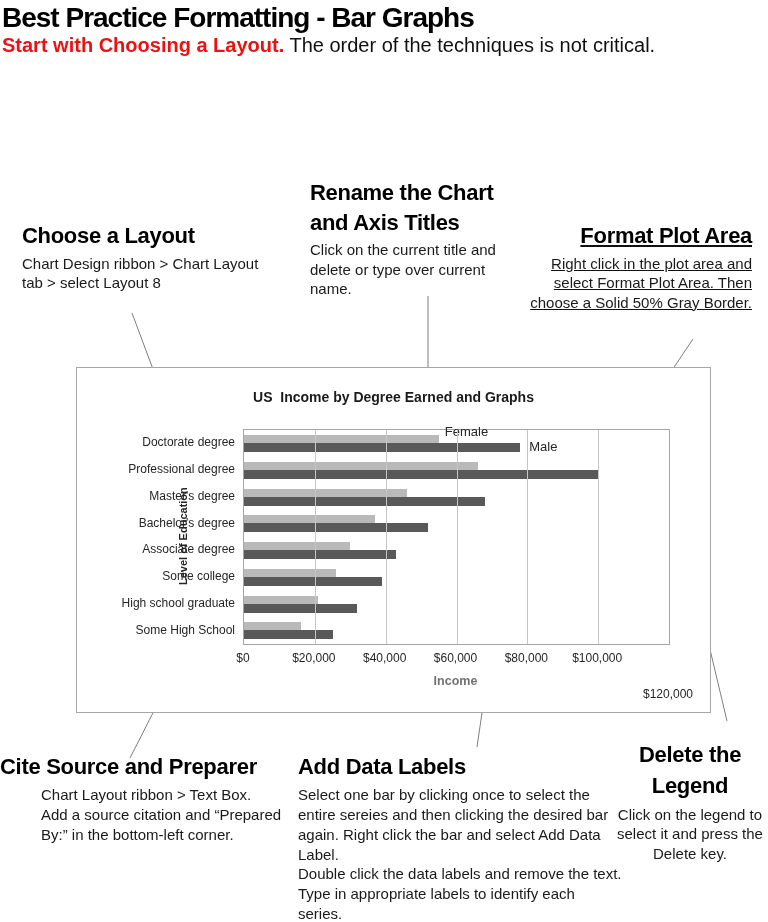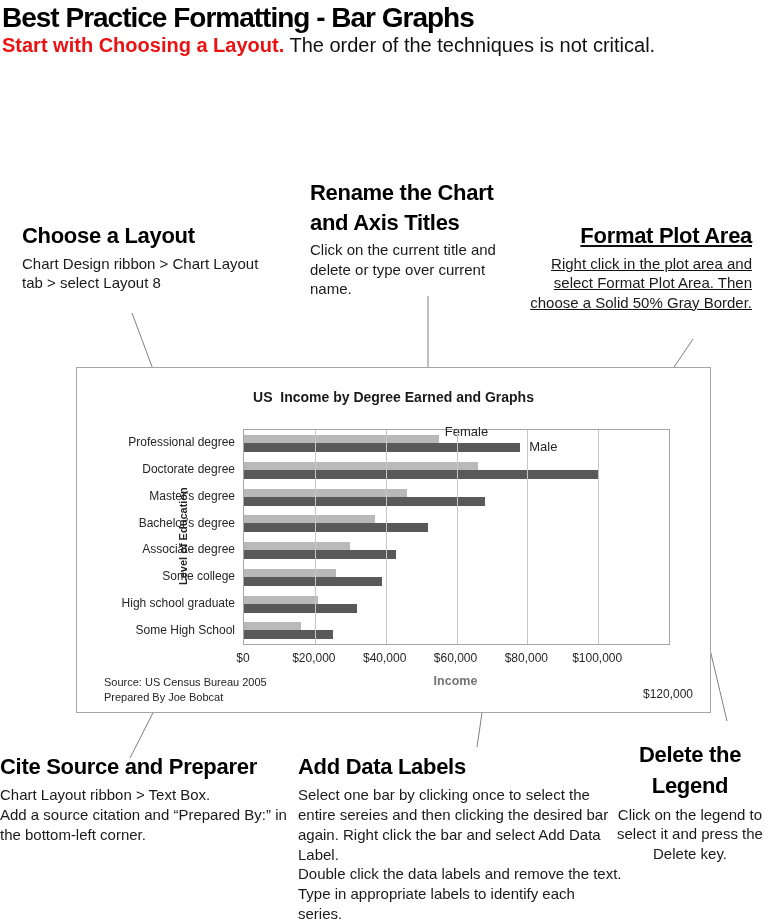--- a/index.html
+++ b/index.html
@@ -18,21 +18,21 @@
   .callout h2{
     margin:0 0 3px 0;font-size:22px;font-weight:bold;letter-spacing:-0.3px;
     line-height:1.35;color:#000;
   }
   .callout p{margin:0;font-size:15px;line-height:1.3;color:#1a1a1a;}
   .callout{position:absolute;}
   #co-choose{left:22px;top:221px;width:258px;}
   #co-rename{left:310px;top:178px;width:206px;}
   #co-format{right:16px;top:221px;width:234px;text-align:right;text-decoration:underline;}
   #co-cite{left:0px;top:752px;width:294px;}
-  #co-cite p{line-height:1.33;}
+  #co-cite p{line-height:1.33;padding-left:41px;}
   #co-add{left:298px;top:752px;width:324px;}
   #co-add p{line-height:1.33;}
   #co-delete{left:612px;top:740px;width:156px;text-align:center;}
   #co-delete h2{line-height:1.4;}
   
   .chart-box{
     position:absolute;left:76px;top:367px;width:633px;height:344px;
     border:1px solid #a6a6a6;background:#fff;
   }
   .chart-title{
@@ -109,22 +109,22 @@
 
 <div class="callout" id="co-format">
   <h2>Format Plot Area</h2>
   <p>Right click in the plot area and select Format Plot Area. Then choose a Solid 50% Gray Border.</p>
 </div>
 
 <div class="chart-box">
   <div class="chart-title">US  Income by Degree Earned and Graphs</div>
   <div class="y-title">Level of Education</div>
   <div class="cat-labels">
+      <div class="cat-label">Doctorate degree</div>
       <div class="cat-label">Professional degree</div>
-      <div class="cat-label">Doctorate degree</div>
       <div class="cat-label">Master's degree</div>
       <div class="cat-label">Bachelor's degree</div>
       <div class="cat-label">Associate degree</div>
       <div class="cat-label">Some college</div>
       <div class="cat-label">High school graduate</div>
       <div class="cat-label">Some High School</div>
     </div>
   <div class="plot">
     <div class="bars">
         <div class="bar-row">
@@ -171,24 +171,20 @@
   <div class="x-ticks">
       <span class="tick" style="left: 0%;">$0</span>
       <span class="tick" style="left: 16.6667%;">$20,000</span>
       <span class="tick" style="left: 33.3333%;">$40,000</span>
       <span class="tick" style="left: 50%;">$60,000</span>
       <span class="tick" style="left: 66.6667%;">$80,000</span>
       <span class="tick" style="left: 83.3333%;">$100,000</span>
       <span class="tick" style="left: 100%; margin-top: 36px;">$120,000</span>
     </div>
   <div class="x-title">Income</div>
-  <div class="source">
-    <div>Source: US Census Bureau 2005</div>
-    <div>Prepared By Joe Bobcat</div>
-  </div>
 </div>
 
 <div class="callout" id="co-cite">
   <h2>Cite Source and Preparer</h2>
   <p><span>Chart Layout ribbon &gt; Text Box.</span><br><span>Add a source citation and “Prepared By:” in the bottom-left corner.</span></p>
 </div>
 
 <div class="callout" id="co-add">
   <h2>Add Data Labels</h2>
   <p>Select one bar by clicking once to select the entire sereies and then clicking the desired bar again. Right click the bar and select Add Data Label.</p>

